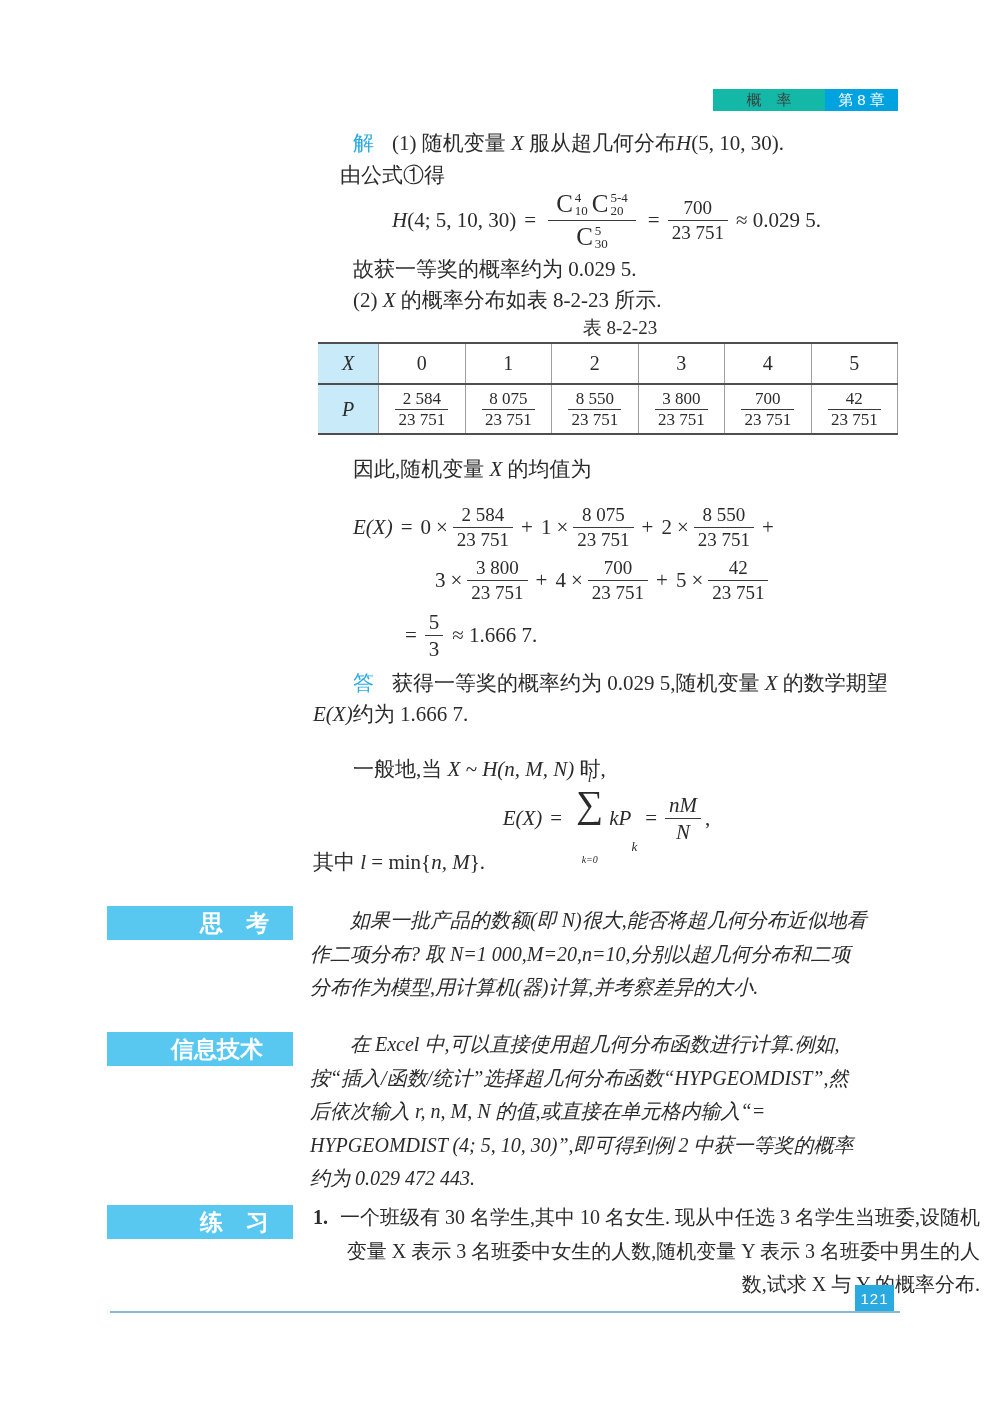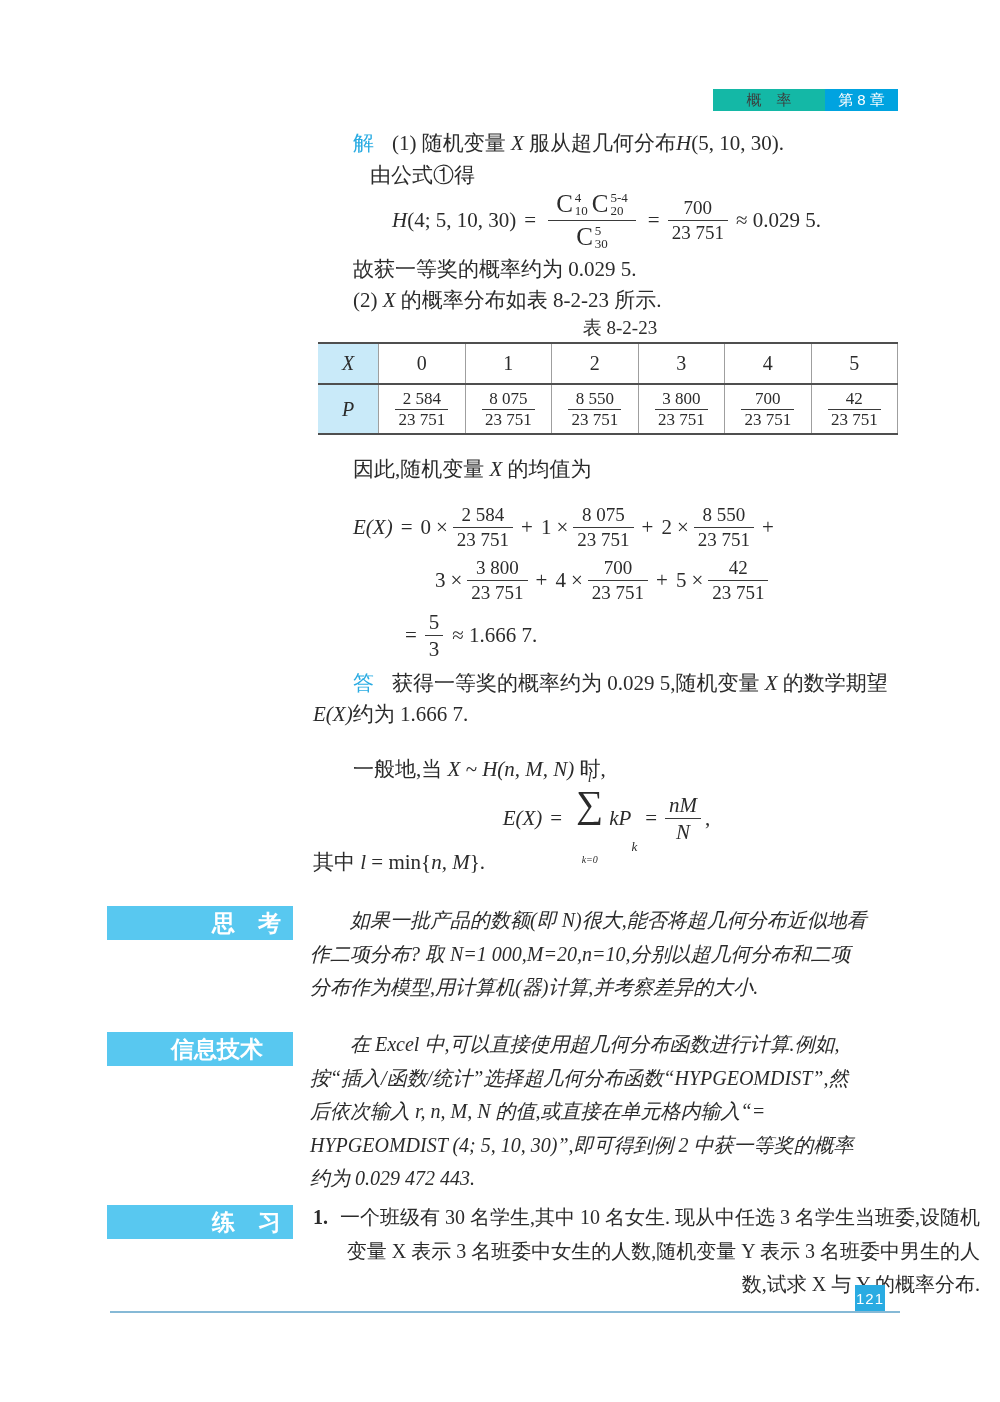--- a/index.html
+++ b/index.html
@@ -63,56 +63,56 @@
         border-right:1px solid #9f9f9f; font-size:20px; }
   .tc-first { flex:0 0 60px; background:#c9eaf9; }
   .tfrac { font-size:17px; line-height:18px; }
   .tfrac .fr-num { padding:0 3px 1px; border-bottom:1px solid #3a3a3a; }
   .tfrac .fr-den { padding:1px 3px 0; }
 
   
   .tagbox { position:absolute; left:107px; width:186px; height:34px; background:#58c8f0;
             color:#ffffff; font-family:"Liberation Sans","DejaVu Sans",sans-serif;
             font-size:23px; font-weight:bold; display:flex; align-items:center;
-            justify-content:flex-end; padding-right:12px; box-sizing:border-box; }
+            justify-content:flex-end; padding-right:24px; box-sizing:border-box; }
 
   
   .klines { position:absolute; left:310px; font-size:20px; line-height:33.5px;
             font-style:italic; white-space:nowrap; }
   .ln-indent { padding-left:40px; }
 
   
   .exwrap { position:absolute; left:313px; top:1201px; font-size:20px;
             line-height:33.5px; white-space:nowrap; }
   .exnum { position:absolute; left:0; top:0; font-weight:bold; }
   .exlines { margin-left:27px;text-align:right; }
 
   
   .footer-rule { position:absolute; left:110px; top:1311px; width:790px; height:2px;
                  background:#86b9d6; }
-  .pagebadge { position:absolute; left:855px; top:1285px; width:30px; height:26px;
+  .pagebadge { position:absolute; left:855px; top:1285px; width:39px; height:26px;
                background:#29abe2; color:#ffffff; letter-spacing:1px;
                font-family:"Liberation Sans","DejaVu Sans",sans-serif; font-size:15px;
                display:flex; align-items:center; justify-content:center; }
 </style>
 </head>
 <body>
 
 <div class="page">
 
   <div class="hdr">
     <div class="hdr-subject">概　率</div>
     <div class="hdr-chapter">第 8 章</div>
   </div>
 
   <div class="para" style="left:353px; top:130px;">
     <span class="cyan jie">解</span><span>(1) 随机变量 </span><span class="var">X</span><span> 服从超几何分布</span><span class="var">H</span><span>(5, 10, 30).</span>
   </div>
 
-  <div class="para" style="left:340px; top:162px;margin-left:30px;">由公式①得</div>
+  <div class="para" style="left:340px; top:162px;">由公式①得</div>
 
   <div class="mrow abs" style="left:313px; top:186px; width:587px; height:68px; justify-content:center; font-size:21px;">
     <span class="var">H</span>
       <span>(4; 5, 10, 30)</span>
     <span class="op">=</span>
     <span class="cfrac">
       <span class="cnum">
         <span class="comb">
             <span class="cb">C</span>
             <span class="cs">

